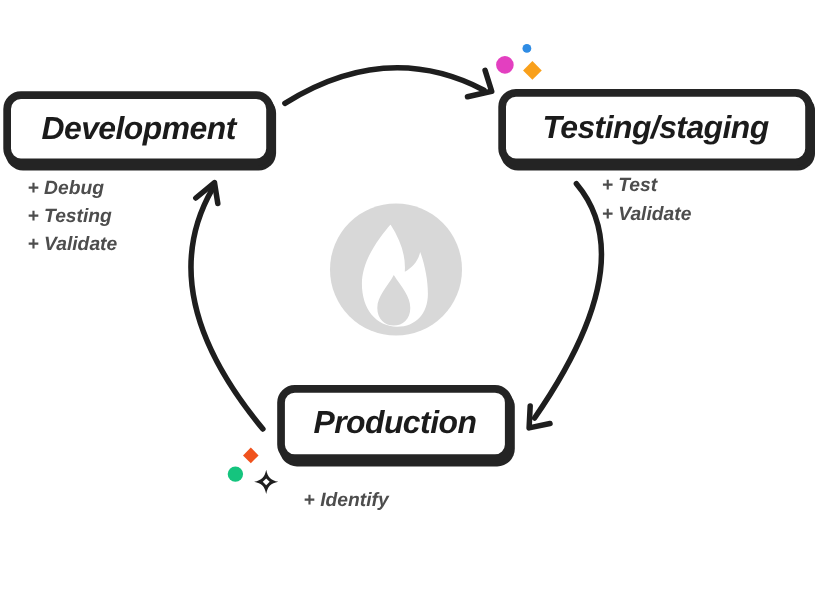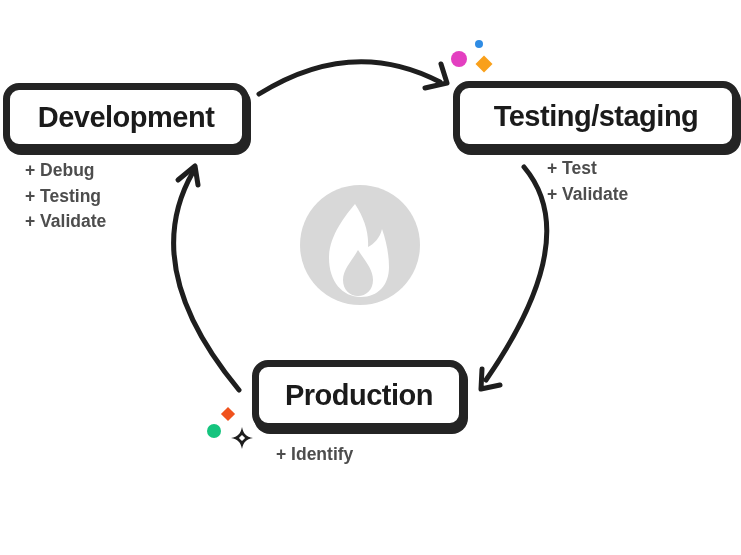--- a/index.html
+++ b/index.html
@@ -4,34 +4,35 @@
 <style>
   html,body { margin:0; padding:0; background:#ffffff; }
   .stage {
     position:relative; width:741px; height:555px; background:#ffffff;
     font-family:"Liberation Sans", sans-serif; overflow:hidden;
   }
   .node-box {
     position:absolute; box-sizing:border-box; background:#ffffff;
     border:7px solid #242424; border-radius:16px;
     box-shadow:2px 4px 0 0 #242424;
-    display:flex; align-items:center; justify-content:center;
+    display:flex; align-items:center; justify-content:center;font-style:italic;
   }
   .node-label {
     font-weight:bold; font-size:29px; color:#1b1b1b; letter-spacing:-0.5px;
     white-space:nowrap;
   }
   .bullets {
     position:absolute; margin:0; padding:0; list-style:none;
     font-weight:bold; font-size:17.5px; line-height:25.5px; color:#4d4d4d;
     white-space:nowrap;
+    font-style:italic;
   }
   #box-development { left:3px;   top:83px;  width:246px; height:68px; }
   #box-testing     { left:453px; top:81px;  width:286px; height:70px; }
-  #box-production  { left:252px; top:360px; width:214px; height:70px; }
+  #box-production  { left:252px; top:350px; width:214px; height:70px; }
   #bullets-development { left:25px;  top:158px; }
   #bullets-testing     { left:547px; top:156px; }
   #bullets-production  { left:276px; top:442px; }
   .flame-circle {
     position:absolute; left:300px; top:185px; width:120px; height:120px;
     border-radius:50%; background:#d8d8d8;
   }
   .flame-circle svg { position:absolute; left:28px; top:19px; }
   .arrows { position:absolute; left:0; top:0; pointer-events:none; }
   .dot { position:absolute; border-radius:50%; }

